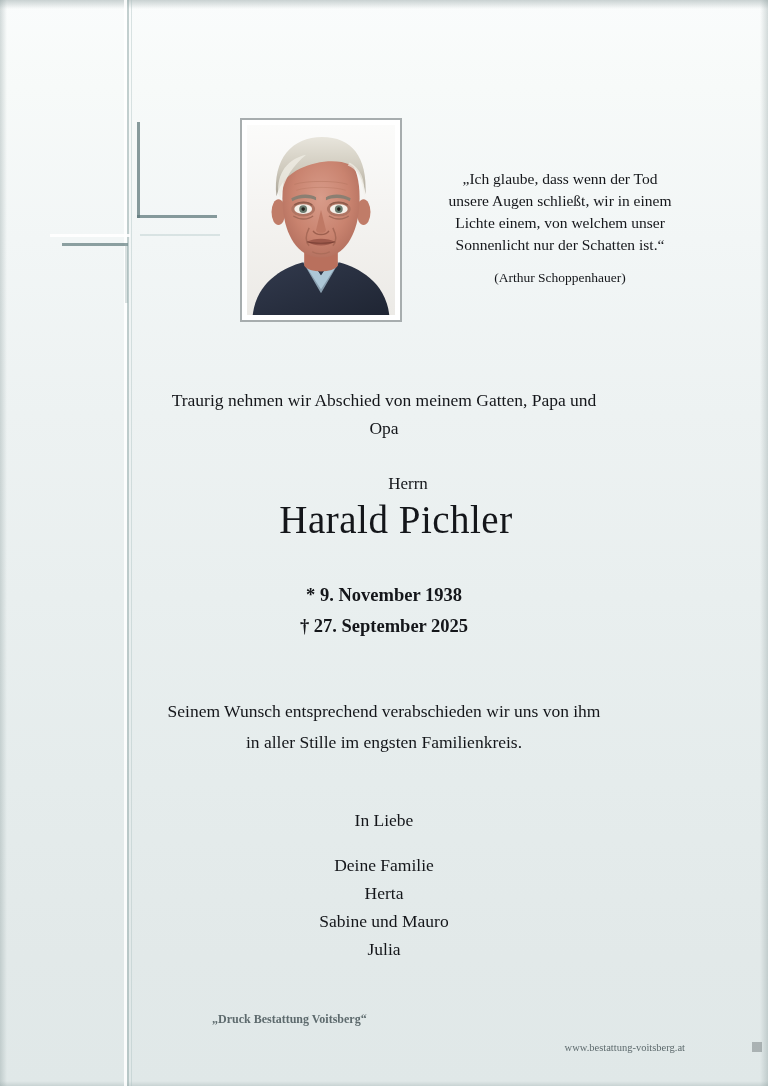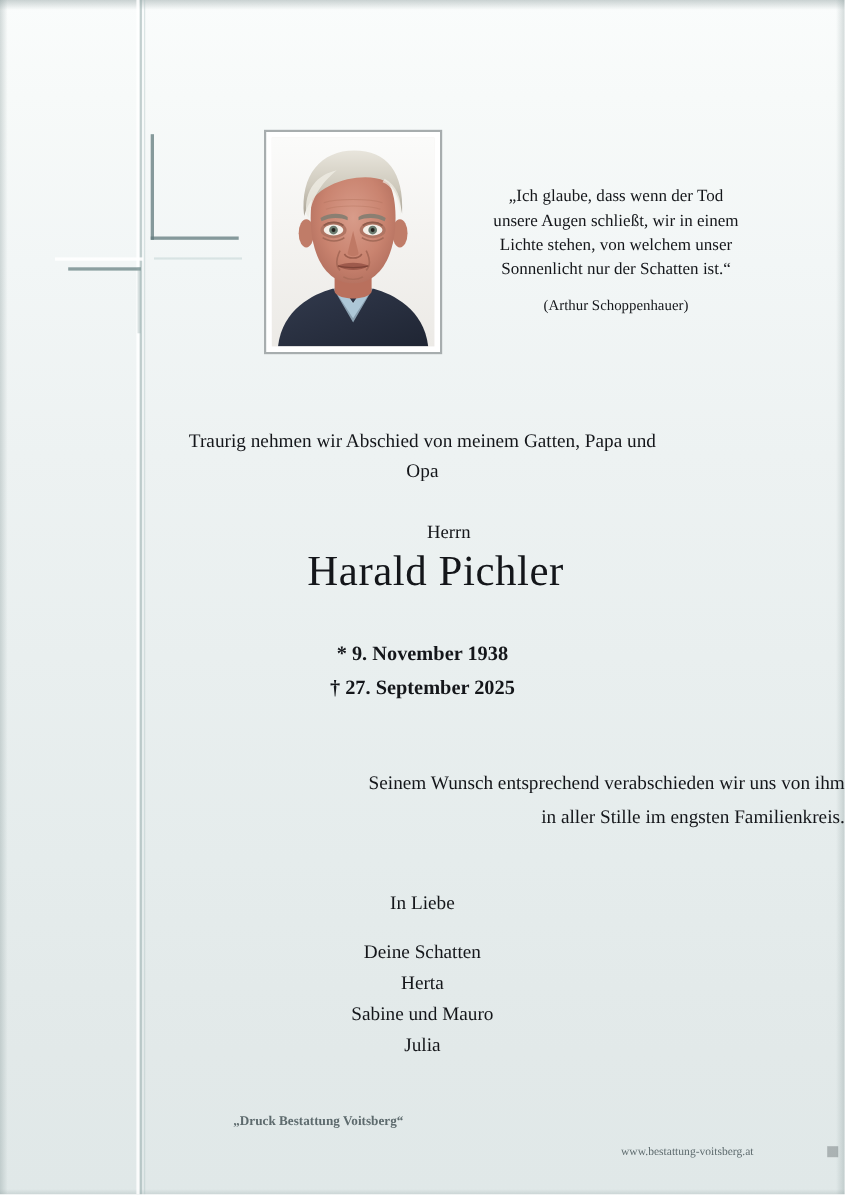--- a/index.html
+++ b/index.html
@@ -193,21 +193,21 @@
 
   .name {
     top: 497px;
     font-size: 39px;
     letter-spacing: 0.5px;
     padding-left: 24px;
   }
 
   .dates { top: 580px; font-size: 18.5px; line-height: 31px; font-weight: bold; }
 
-  .wish { top: 696px; font-size: 17.5px; line-height: 31px; text-align: right; }
+  .wish { top: 696px; font-size: 17.5px; line-height: 31px; }
 
   .inliebe { top: 810px; font-size: 17.5px; }
 
   .family { top: 851px; font-size: 17.5px; line-height: 28px; }
 
   
   .footer-left {
     position: absolute;
     left: 212px;
     top: 1012px;
@@ -331,21 +331,21 @@
 
         <path d="M48 60 C 60 56, 90 56, 102 60" stroke="#b5755f" stroke-width="1" fill="none" opacity="0.5"></path>
         <path d="M50 66 C 62 62, 88 62, 100 66" stroke="#b5755f" stroke-width="1" fill="none" opacity="0.4"></path>
       </svg>
     </div>
   </div>
 
   <div class="quote">
     <div class="line">„Ich glaube, dass wenn der Tod</div>
     <div class="line">unsere Augen schließt, wir in einem</div>
-    <div class="line">Lichte stehen, von welchem unser</div>
+    <div class="line">Lichte einem, von welchem unser</div>
     <div class="line">Sonnenlicht nur der Schatten ist.“</div>
     <div class="attrib">(Arthur Schoppenhauer)</div>
   </div>
 
   <div class="center-col intro">
     <div>Traurig nehmen wir Abschied von meinem Gatten, Papa und</div>
     <div class="l2">Opa</div>
   </div>
 
   <div class="center-col herrn">Herrn</div>
@@ -358,21 +358,21 @@
   </div>
 
   <div class="center-col wish">
     <div>Seinem Wunsch entsprechend verabschieden wir uns von ihm</div>
     <div>in aller Stille im engsten Familienkreis.</div>
   </div>
 
   <div class="center-col inliebe">In Liebe</div>
 
   <div class="center-col family">
-    <div>Deine Schatten</div>
+    <div>Deine Familie</div>
     <div>Herta</div>
     <div>Sabine und Mauro</div>
     <div>Julia</div>
   </div>
 
   <div class="footer-left">„Druck Bestattung Voitsberg“</div>
   <div class="footer-right">www.bestattung-voitsberg.at</div>
   <div class="corner-mark"></div>
 
 </div>

